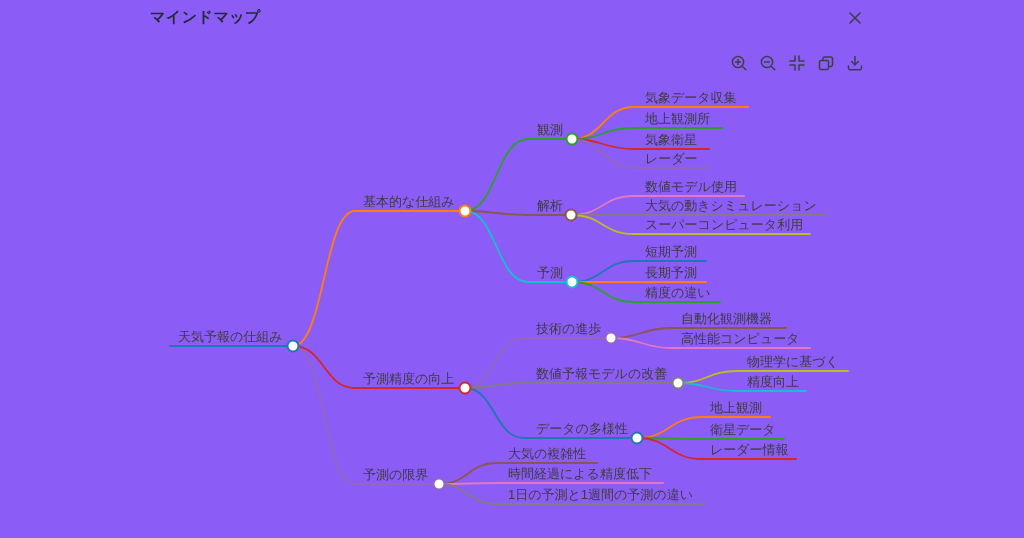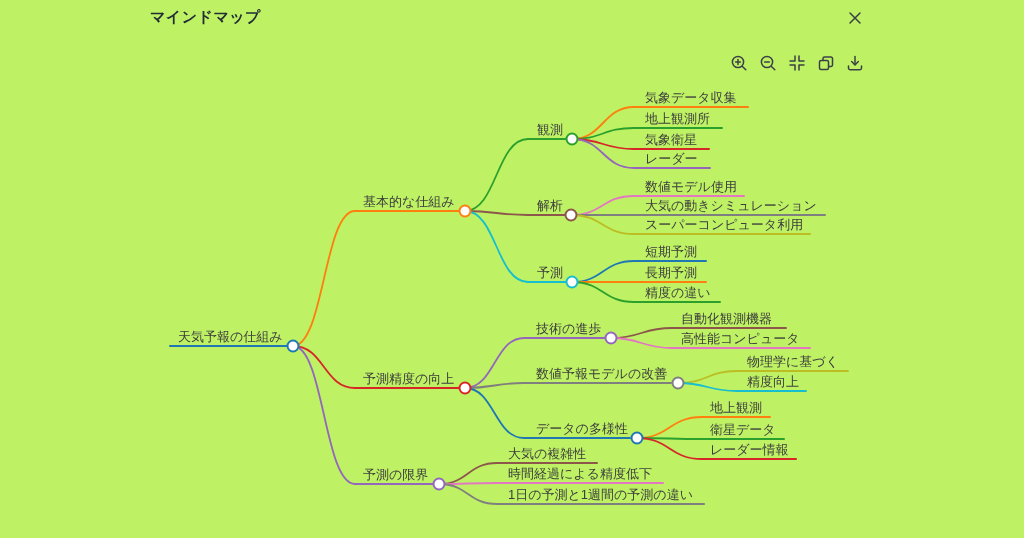--- a/index.html
+++ b/index.html
@@ -5,21 +5,21 @@
   html, body {
     margin: 0;
     padding: 0;
     background: #ffffff;
     font-family: "Liberation Sans", "DejaVu Sans", sans-serif;
   }
   #stage {
     position: relative;
     width: 1024px;
     height: 538px;
-    background: #bef264;
+    background: #8b5cf6;
     overflow: hidden;
   }
   .dialog-title {
     position: absolute;
     left: 150px;
     top: 8px;
     font-size: 15px;
     font-weight: 700;
     color: #222b36;
     letter-spacing: 0.5px;

